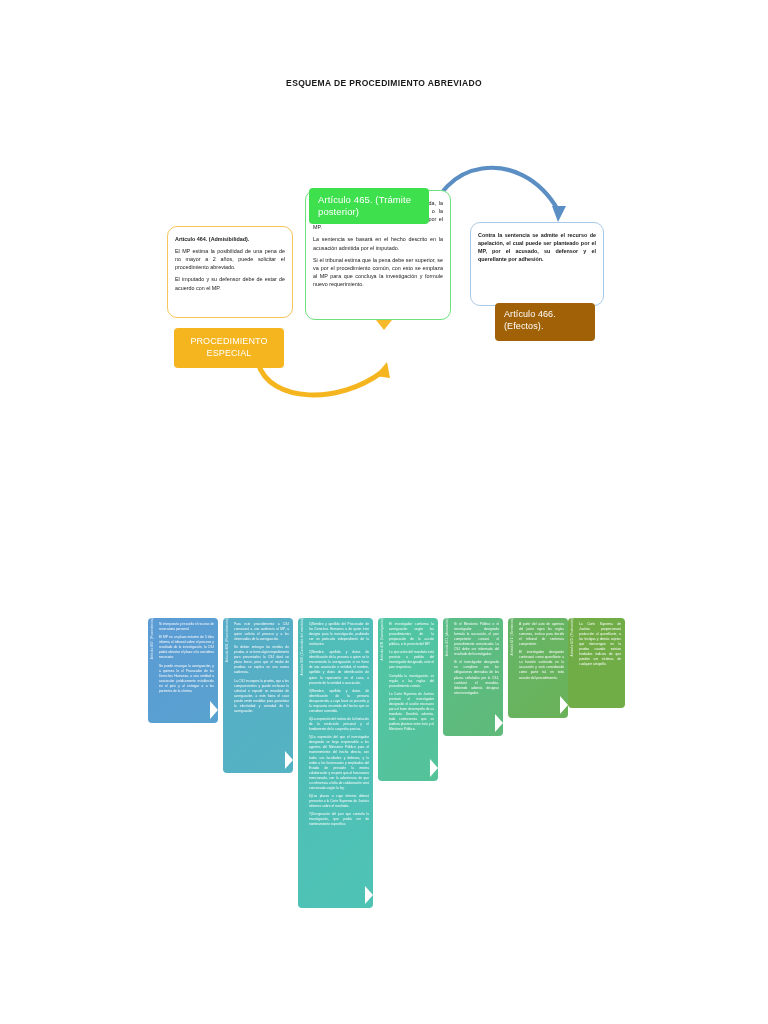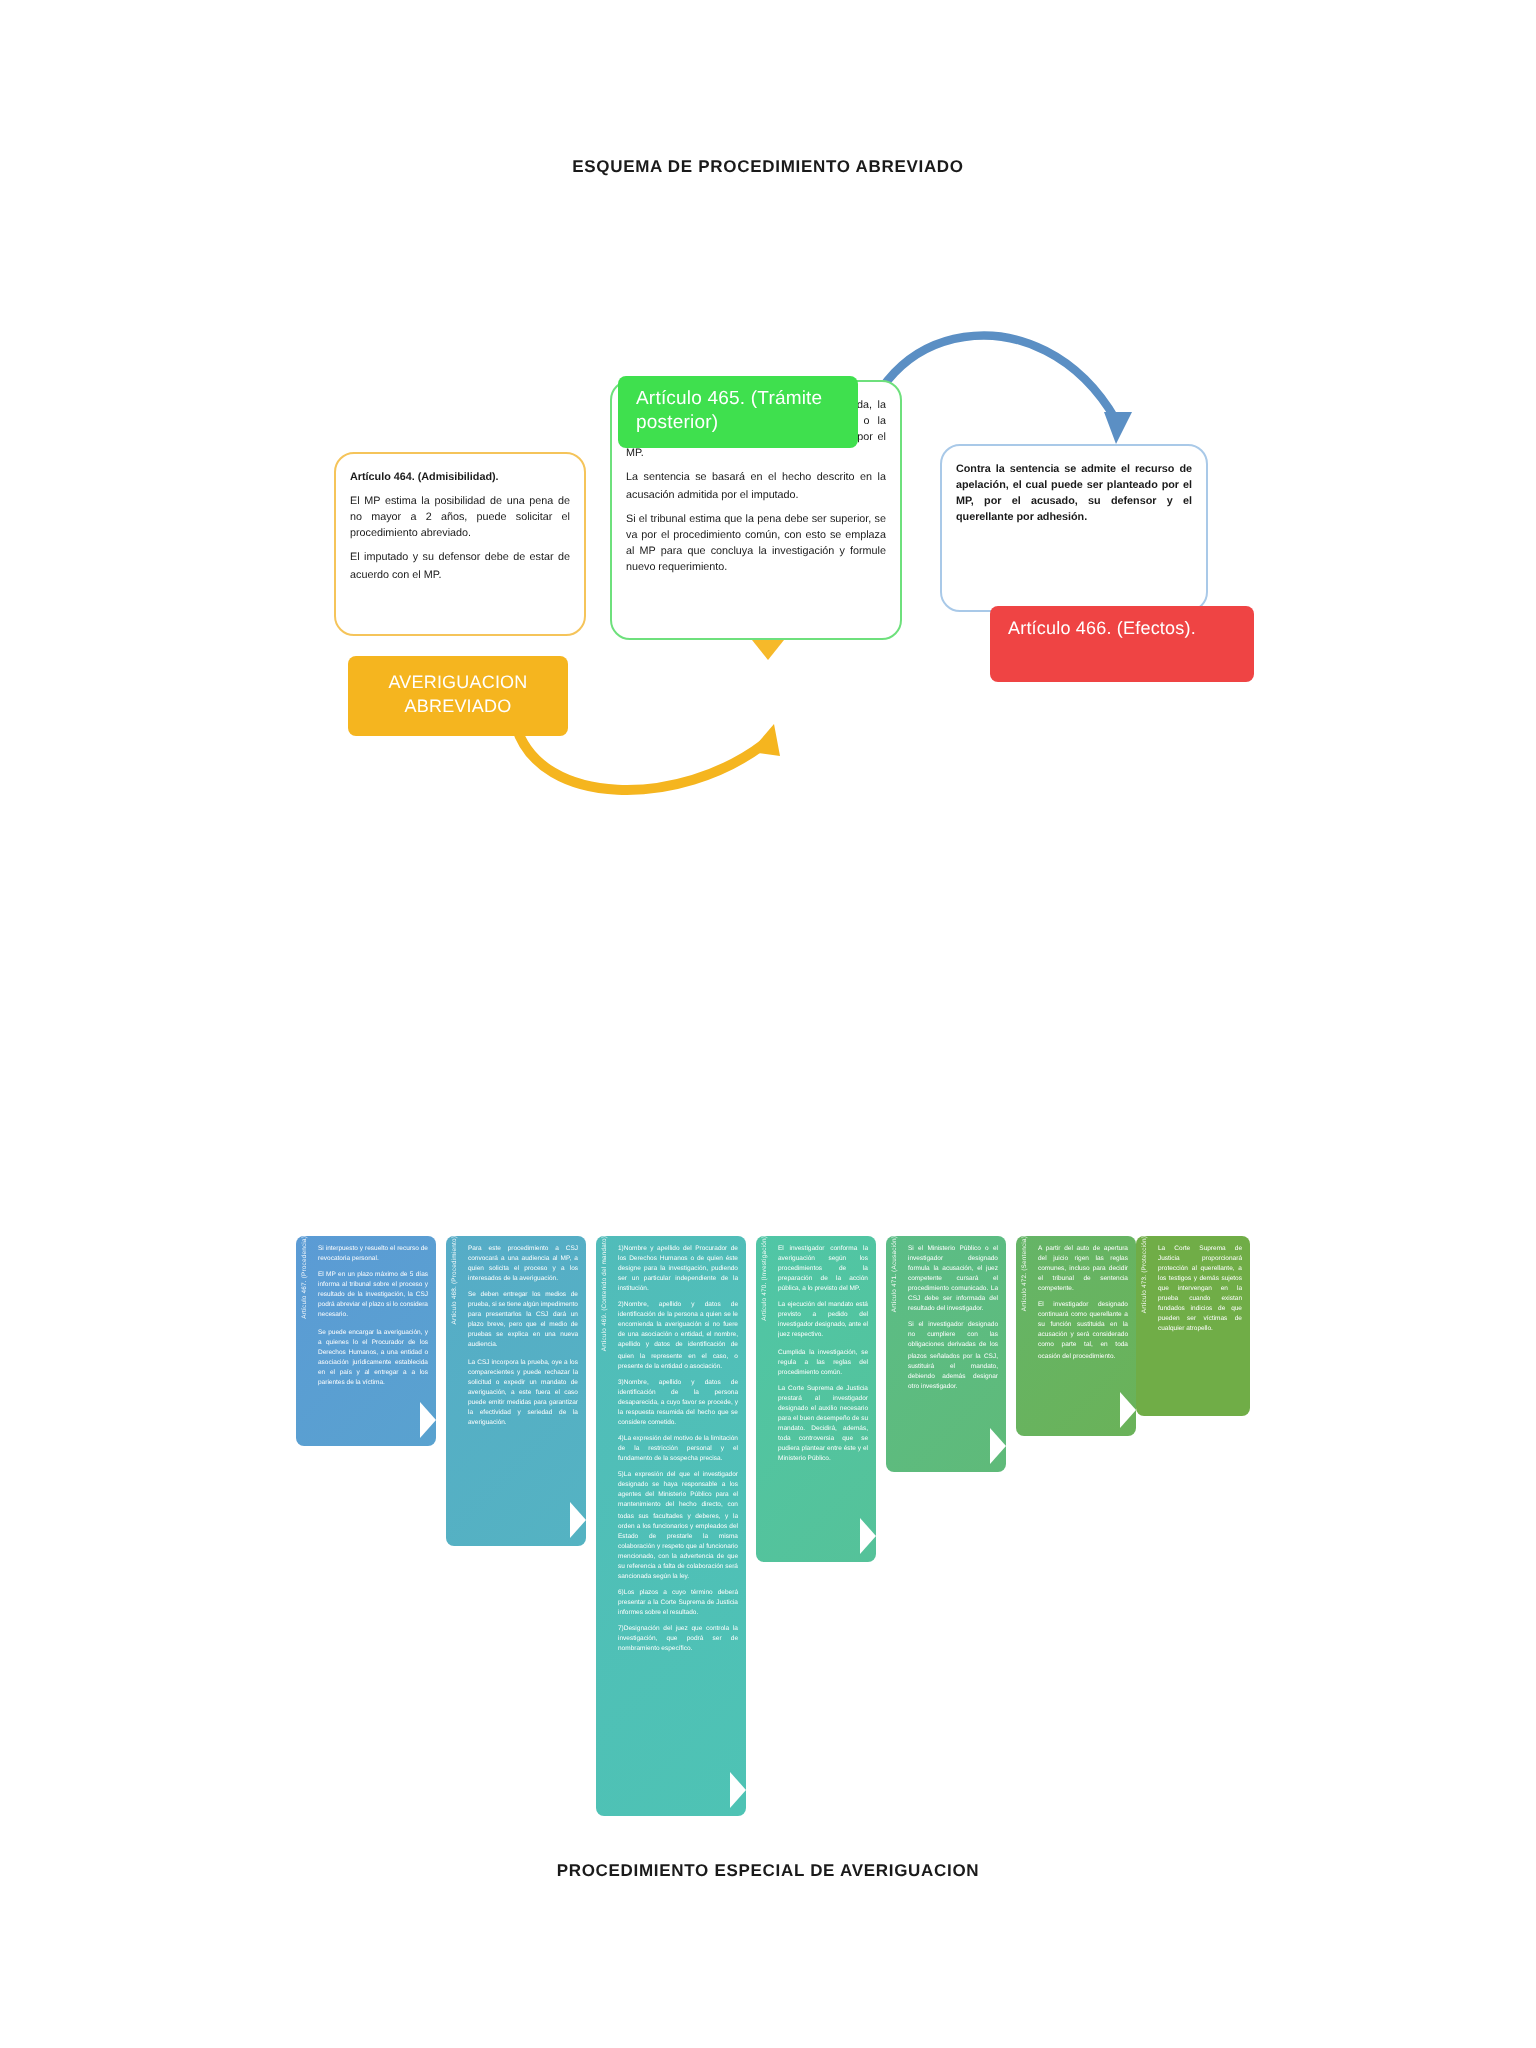--- a/index.html
+++ b/index.html
@@ -76,22 +76,22 @@
     text-align:center;
     padding-top:8px;
     font-size:9px;
   }
   #label-465{
     left:309px;top:188px;width:120px;height:36px;
     background:#3fe04e;
     font-size:9.5px;
   }
   #label-466{
-    left:495px;top:303px;width:132px;height:38px;
-    background:#ef4444;
+    left:495px;top:303px;width:100px;height:38px;
+    background:#a16207;
     font-size:9px;
   }
 
   
   .arrow-svg{position:absolute;left:0;top:0;width:768px;height:430px;pointer-events:none;}
 
   
   .flow{position:absolute;left:0;top:600px;width:768px;height:320px;}
   .chev{
     position:absolute;
@@ -154,21 +154,21 @@
       <polygon points="376,320 392,320 384,330" fill="#f5b51f" opacity="0.95"></polygon>
     </svg>
 
     <div class="card" id="card-464">
       <div class="body">
         <p class="hd">Artículo 464. (Admisibilidad).</p>
         <p>El MP estima la posibilidad de una pena de no mayor a 2 años, puede solicitar el procedimiento abreviado.</p>
         <p>El imputado y su defensor debe de estar de acuerdo con el MP.</p>
       </div>
     </div>
-    <div class="label" id="label-464">AVERIGUACION ABREVIADO</div>
+    <div class="label" id="label-464">PROCEDIMIENTO ESPECIAL</div>
 
     <div class="card" id="card-465">
       <div class="body">
         <p>El tribunal dictará la sentencia que corresponda, la cual no podrá exceder, pero la absolución o la condena no podrá exceder la pena requerida por el MP.</p>
         <p>La sentencia se basará en el hecho descrito en la acusación admitida por el imputado.</p>
         <p>Si el tribunal estima que la pena debe ser superior, se va por el procedimiento común, con esto se emplaza al MP para que concluya la investigación y formule nuevo requerimiento.</p>
       </div>
     </div>
     <div class="label" id="label-465">Artículo 465. (Trámite posterior)</div>
 
@@ -253,15 +253,14 @@
       <div class="chev" style="left: 568px; top: 18px; width: 57px; height: 90px; background: linear-gradient(135deg, rgb(112, 173, 71) 0%, rgb(112, 173, 71) 100%);">
         <div class="vtab">
           <span>Artículo 473. (Protección)</span>
         </div>
         <div class="ctext">
           <p>La Corte Suprema de Justicia proporcionará protección al querellante, a los testigos y demás sujetos que intervengan en la prueba cuando existan fundados indicios de que pueden ser víctimas de cualquier atropello.</p>
         </div>
       </div>
     </div>
 
-  <div class="doc-title" id="title-bottom">PROCEDIMIENTO ESPECIAL DE AVERIGUACION</div>
 
 </div>
 
 </body></html>

